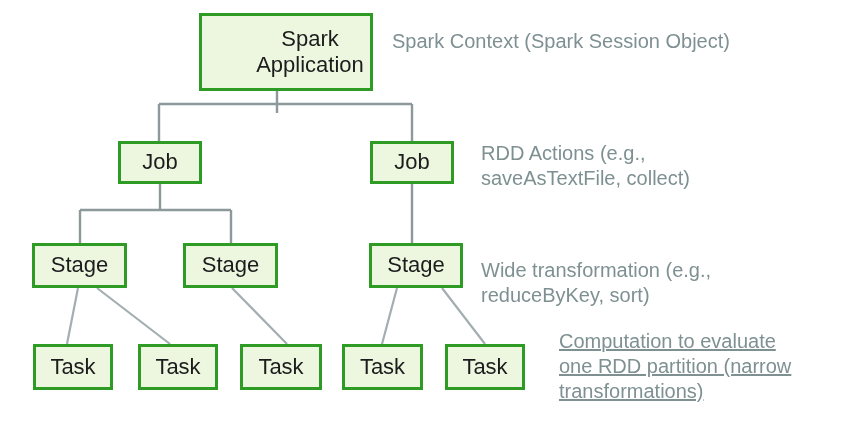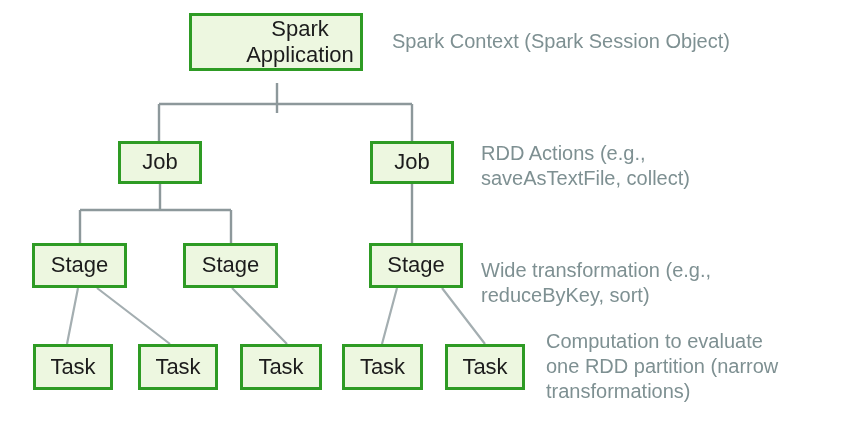--- a/index.html
+++ b/index.html
@@ -59,38 +59,38 @@
 
     <path class="elbow" d="M277 83 L277 113 M159 104 L412 104 M159 104 L159 141 M412 104 L412 141"></path>
 
     <path class="elbow" d="M160 184 L160 210 M80 210 L231 210 M80 210 L80 243 M231 210 L231 243"></path>
 
     <path class="elbow" d="M412 184 L412 243"></path>
 
     <path class="diag" d="M78 288 L67 344 M97 288 L170 344 M232 288 L287 344 M397 288 L382 344 M442 288 L485 344"></path>
   </svg>
 
-  <div class="node" style="left:189px; top:13px; width:174px; height:58px;padding-left:48px;">Spark
+  <div class="node" style="left:199px; top:13px; width:174px; height:78px;padding-left:48px;">Spark
 Application</div>
 
   <div class="node" style="left:118px; top:141px; width:84px; height:43px;">Job</div>
   <div class="node" style="left:370px; top:141px; width:84px; height:43px;">Job</div>
 
   <div class="node" style="left:32px; top:243px; width:95px; height:45px;">Stage</div>
   <div class="node" style="left:183px; top:243px; width:95px; height:45px;">Stage</div>
   <div class="node" style="left:369px; top:243px; width:94px; height:45px;">Stage</div>
 
   <div class="node" style="left:33px; top:344px; width:80px; height:46px;">Task</div>
   <div class="node" style="left:138px; top:344px; width:80px; height:46px;">Task</div>
   <div class="node" style="left:240px; top:344px; width:82px; height:46px;">Task</div>
   <div class="node" style="left:342px; top:344px; width:81px; height:46px;">Task</div>
   <div class="node" style="left:445px; top:344px; width:80px; height:46px;">Task</div>
 
   <div class="annotation" style="left:481px; top:141px;">RDD Actions (e.g.,
 saveAsTextFile, collect)</div>
   <div class="annotation" style="left:392px; top:29px;">Spark Context (Spark Session Object)</div>
   <div class="annotation" style="left:481px; top:258px;">Wide transformation (e.g.,
 reduceByKey, sort)</div>
-  <div class="annotation" style="left:546px; top:329px;">Computation to evaluate
+  <div class="annotation" style="left:559px; top:329px;text-decoration:underline;">Computation to evaluate
 one RDD partition (narrow
 transformations)</div>
 
 </div>
 
 </body></html>

